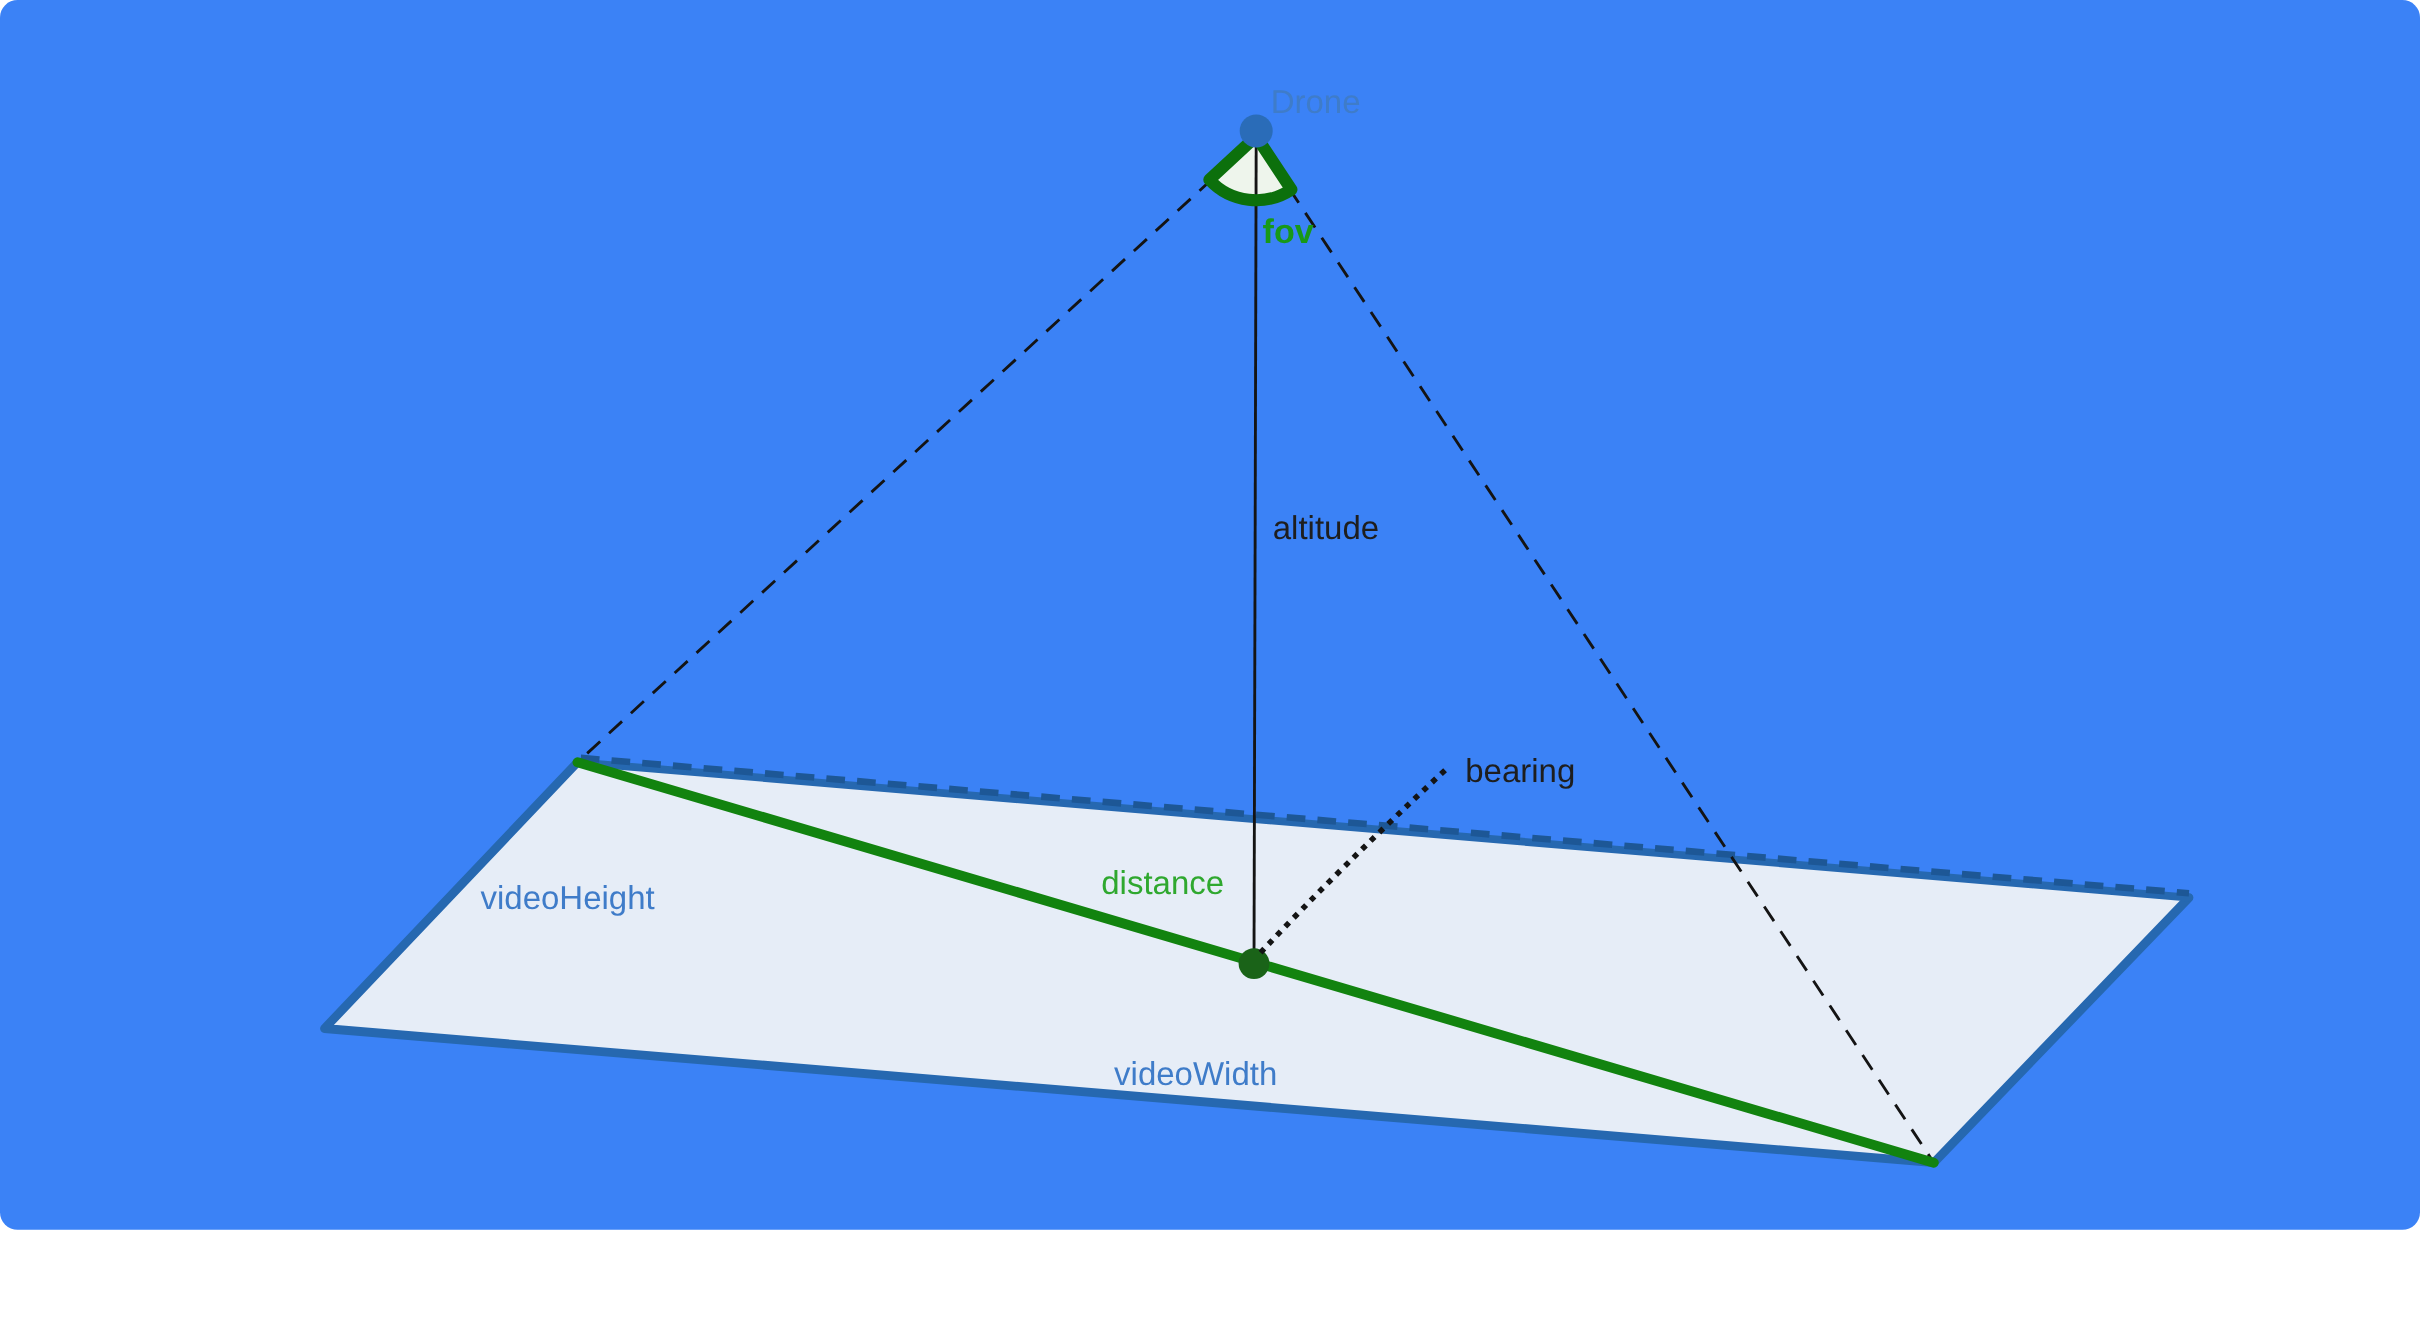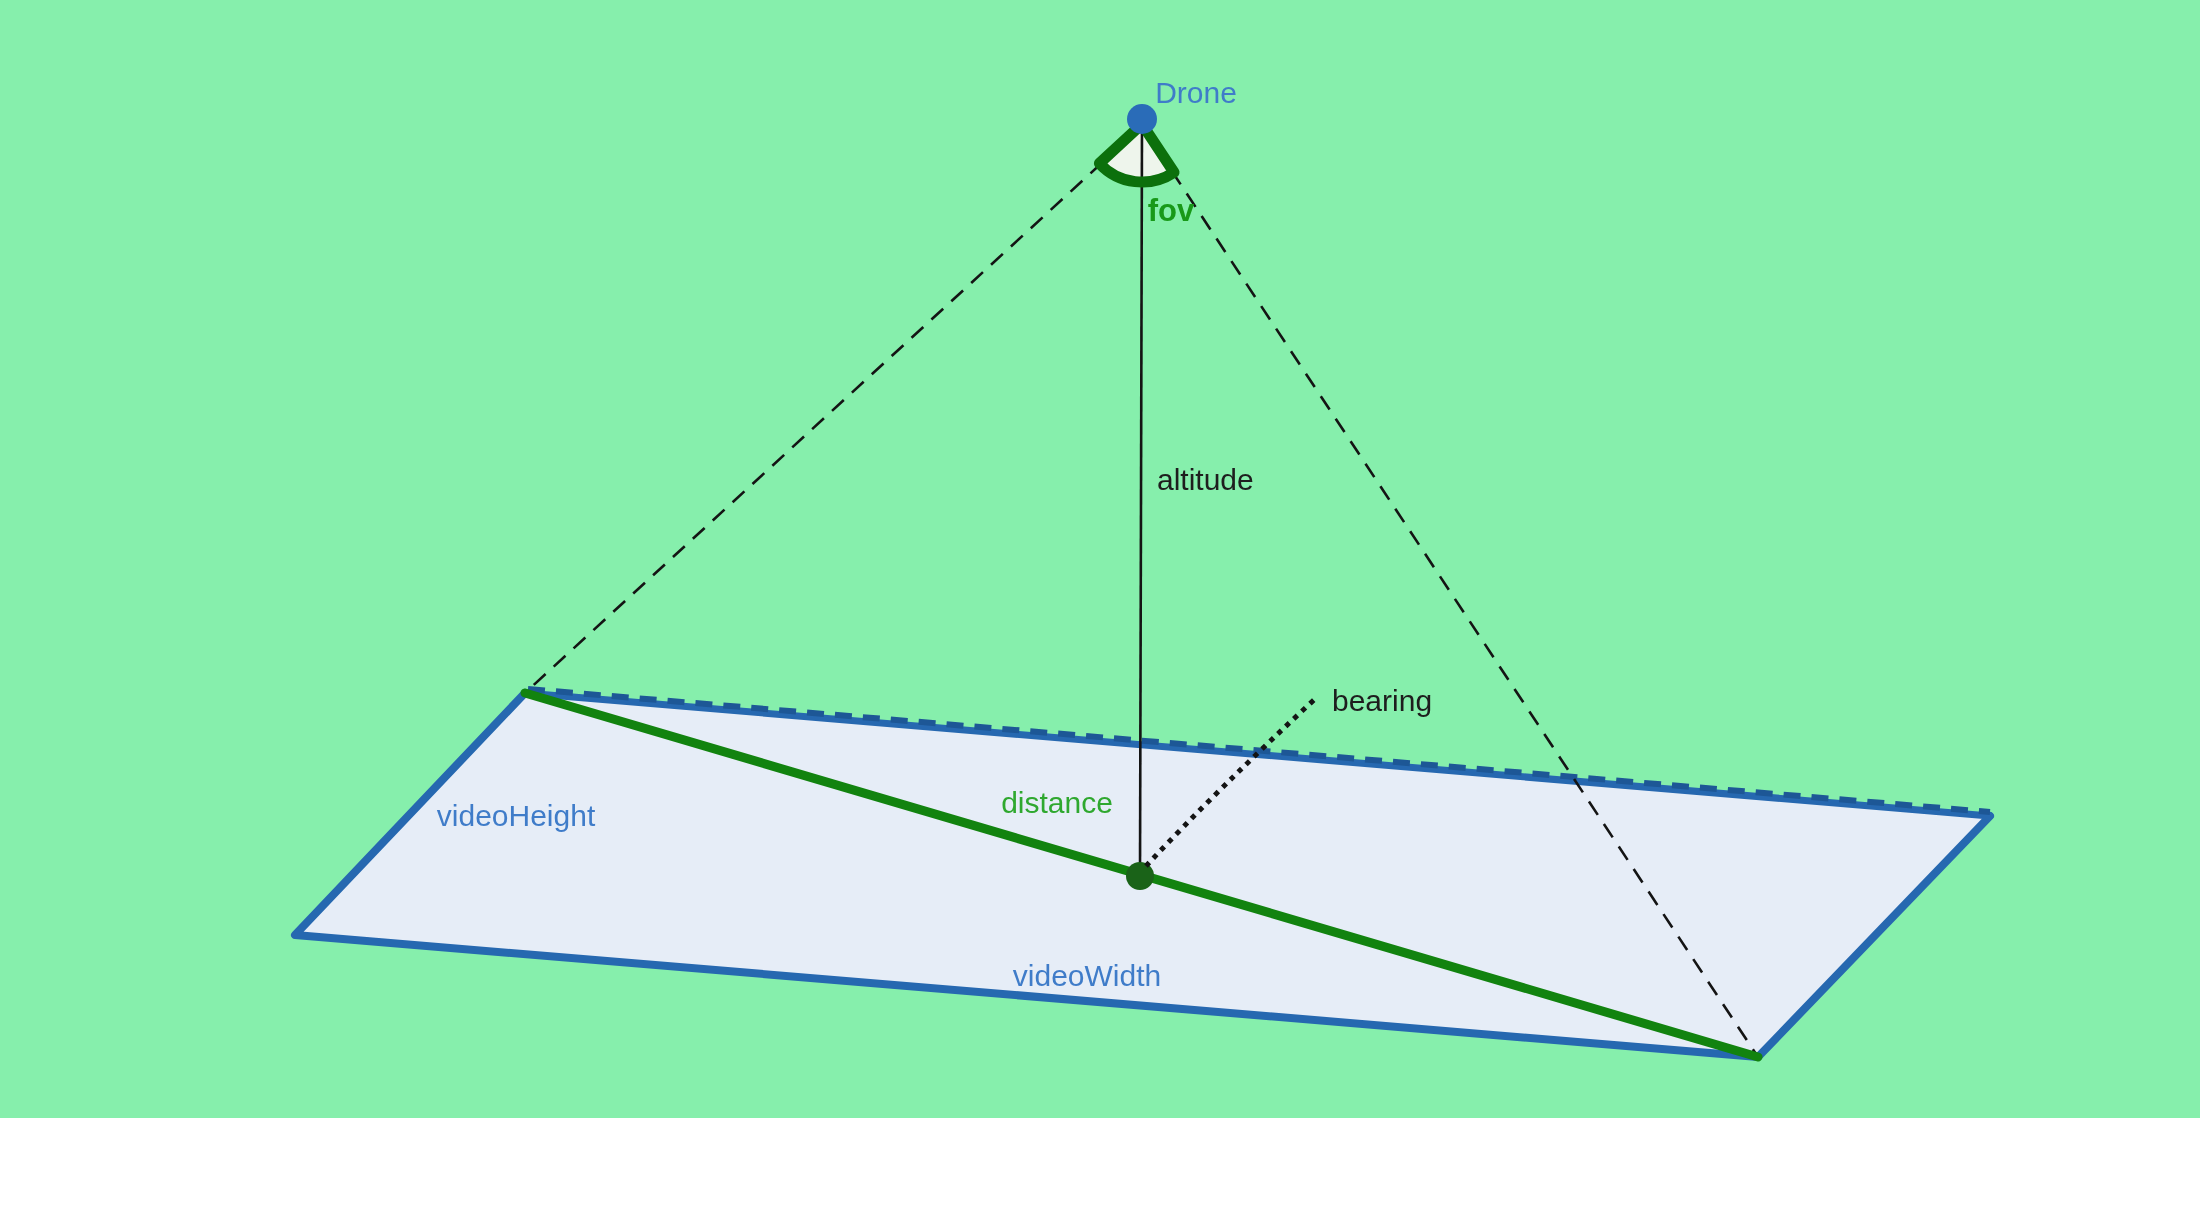--- a/index.html
+++ b/index.html
@@ -7,21 +7,22 @@
     padding: 0;
     background: #ffffff;
     width: 2200px;
     height: 1222px;
     overflow: hidden;
   }
   #stage {
     position: relative;
     width: 2200px;
     height: 1118px;
-    background: #86efac;
+    background: #3b82f6;
+    border-radius: 16px;
   }
   svg { display: block; }
 
   text {
     font-family: "Liberation Sans", "DejaVu Sans", sans-serif;
     font-size: 30px;
   }
   .label-blue  { font-size: 30px; }
   .label-green { font-size: 30px; }
   .label-dark  { font-size: 30px; }

